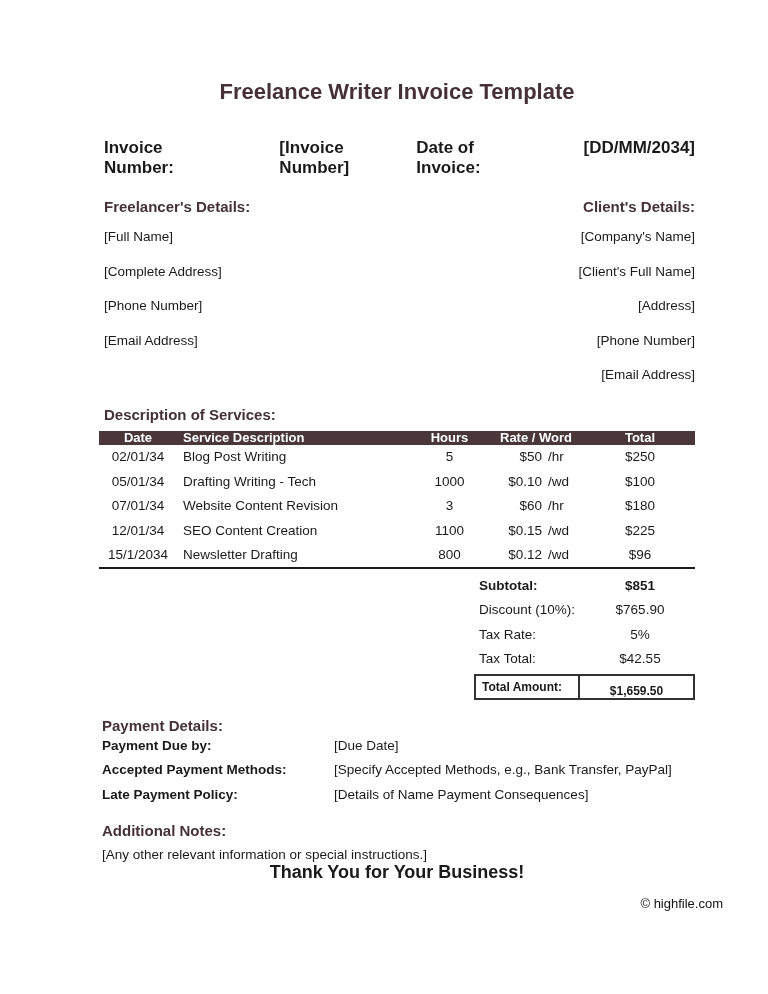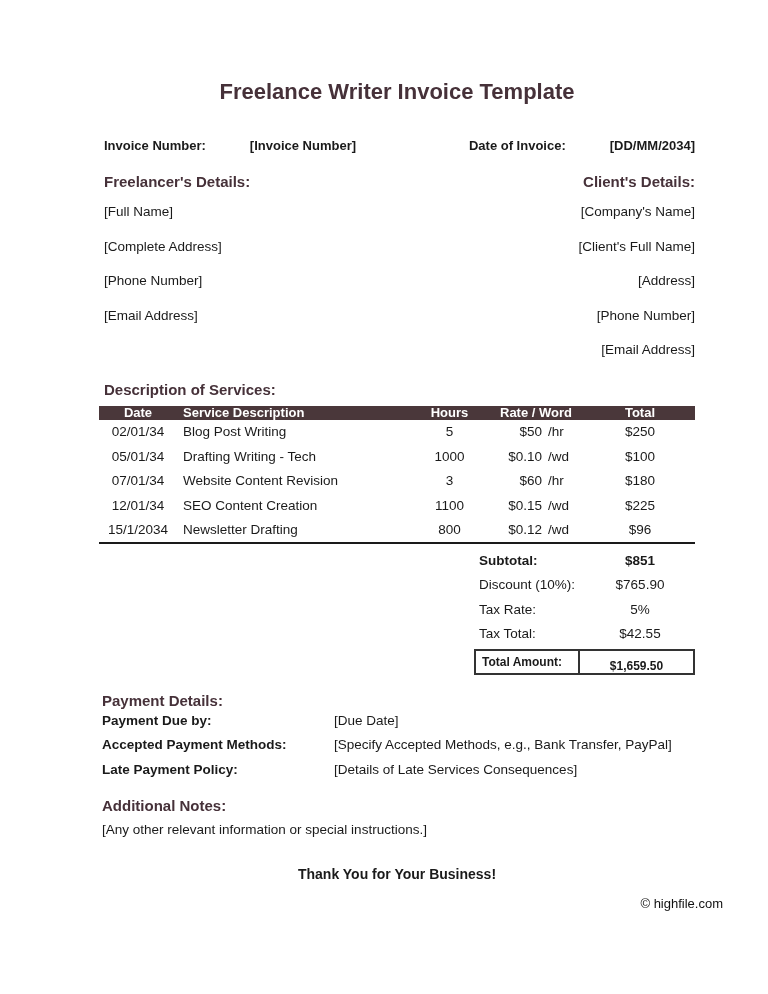--- a/index.html
+++ b/index.html
@@ -23,21 +23,21 @@
     margin-top: 79px;
     text-align: center;
     font-size: 22px;
     font-weight: bold;
     color: #463139;
   }
   .meta-row {
     margin-top: 33px;
     display: flex;
     justify-content: space-between;
-    font-size: 13px;
+    font-size: 17px;
     padding-left: 5px;
   }
   .meta-pair { display: flex; }
   .meta-label { font-weight: bold; }
   .meta-value { margin-left: 44px; font-weight: bold; }
   .details-row {
     margin-top: 20px;
     display: flex;
     justify-content: space-between;
     padding-left: 5px;
@@ -95,23 +95,22 @@
     align-items: center;
   }
   .total-box .value { flex: 1; text-align: center; }
   .payment { margin-top: 17px; padding-left: 3px; }
   .pay-item { display: flex; font-size: 13.5px; line-height: 24.5px; gap: 40px; }
   .pay-item:first-of-type { margin-top: 7px; }
   .pay-label { font-weight: bold; width: 192px; }
   .notes { margin-top: 15px; padding-left: 3px; font-size: 13.5px; }
   .notes .note-text { margin-top: 8px; }
   .thank-you {
-    margin-top: 29px;
     text-align: center;
-    font-size: 14px;
+    font-size: 18px;
     font-weight: bold;
   }
   .footer-credit {
     position: absolute;
     top: 896px;
     right: 45px;
     font-size: 13px;
     color: #111111;
   }
 </style>
@@ -251,21 +250,21 @@
       <div class="pay-item">
         <div class="pay-label">Payment Due by:</div>
         <div class="pay-value">[Due Date]</div>
       </div>
       <div class="pay-item">
         <div class="pay-label">Accepted Payment Methods:</div>
         <div class="pay-value">[Specify Accepted Methods, e.g., Bank Transfer, PayPal]</div>
       </div>
       <div class="pay-item">
         <div class="pay-label">Late Payment Policy:</div>
-        <div class="pay-value">[Details of Late Services Consequences]</div>
+        <div class="pay-value">[Details of Name Payment Consequences]</div>
       </div>
     </div>
 
     <div class="notes">
       <div class="sec-heading">Additional Notes:</div>
       <div class="note-text">[Any other relevant information or special instructions.]</div>
     </div>
 
     <div class="thank-you">Thank You for Your Business!</div>
 

